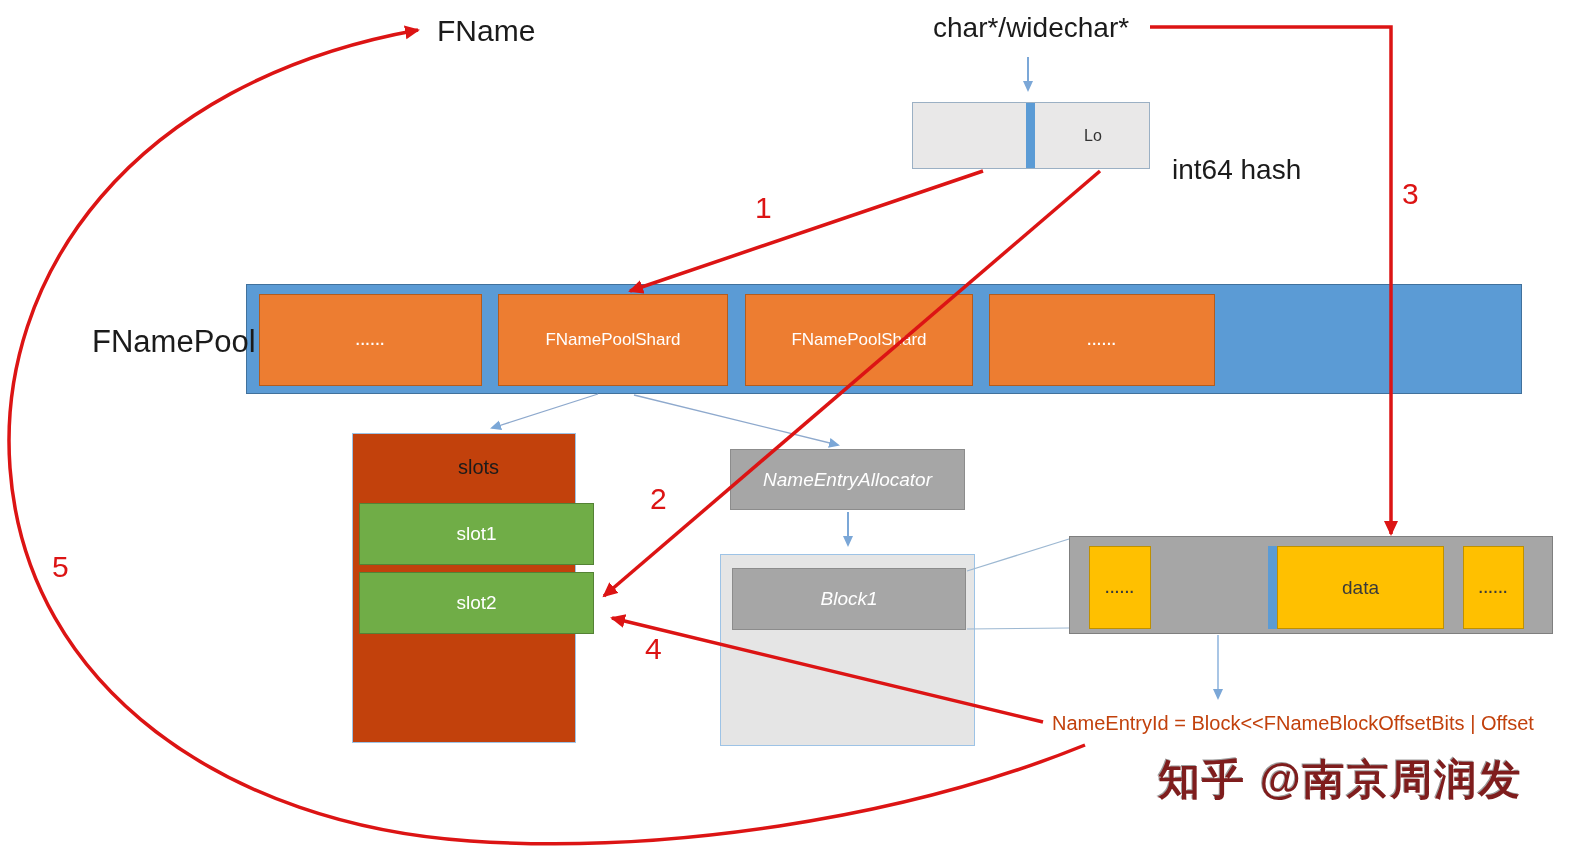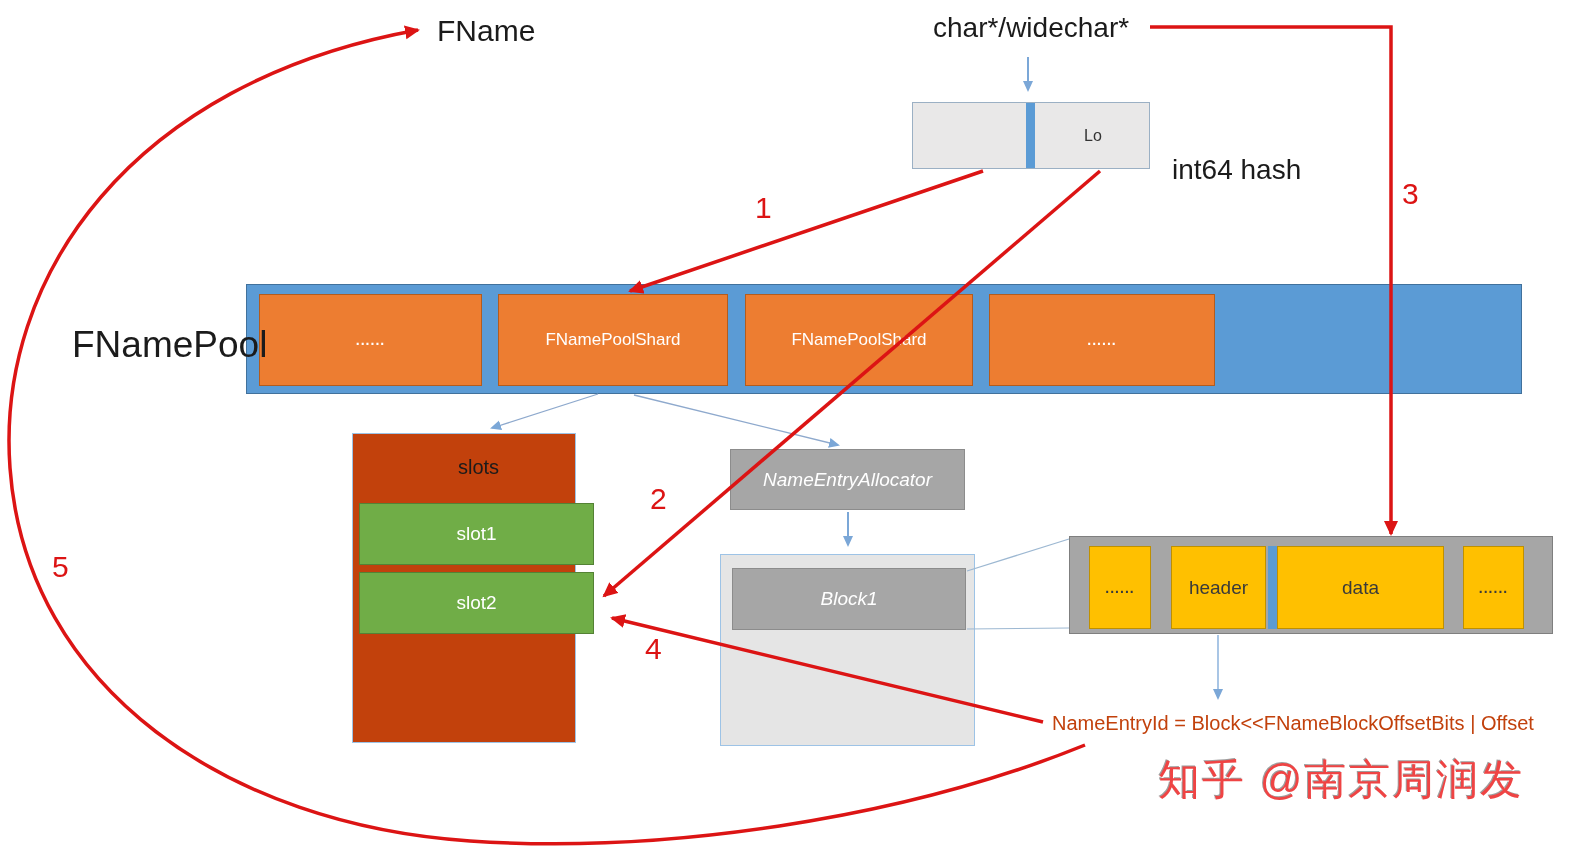--- a/index.html
+++ b/index.html
@@ -31,21 +31,21 @@
              border:1.5px solid #9dc3e6;box-sizing:border-box;z-index:5;padding-left:8px;}
   
   .blockbar{left:1069px;top:536px;width:484px;height:98px;background:#a6a6a6;
             border:1px solid #7f7f7f;box-sizing:border-box;z-index:5;}
   .ycell{position:absolute;top:9px;height:83px;background:#ffc000;border:1px solid #bf9000;
          box-sizing:border-box;color:#3a3a3a;font-size:19px;z-index:6;}
   .ydiv{position:absolute;top:9px;height:83px;left:198px;width:9px;background:#5b9bd5;z-index:7;}
   .dots{font-size:14px;font-weight:bold;letter-spacing:1px;}
   .step{position:absolute;color:#dc1414;font-size:30px;z-index:40;}
   .formula{position:absolute;left:1052px;top:712px;color:#c2410c;font-size:20px;white-space:nowrap;z-index:10;}
-  .watermark{position:absolute;left:1158px;top:752px;color:#ef4444;font-size:42px;font-weight:normal;
+  .watermark{position:absolute;left:1158px;top:752px;color:#7f1d1d;font-size:42px;font-weight:bold;
              letter-spacing:2px;white-space:nowrap;z-index:8;
              text-shadow:1px 1px 0 #ffffff, -1px -1px 0 #9e9e9e;}
 </style>
 </head>
 <body>
 
 <div class="canvas">
 
   <svg class="overlay" viewBox="0 0 1591 850">
     <defs>
@@ -74,21 +74,21 @@
 
   <div class="lbl" style="left:437px;top:14px;font-size:30px;">FName</div>
   <div class="lbl" style="left:933px;top:12px;font-size:28px;">char*/widechar*</div>
   <div class="lbl" style="left:1172px;top:114px;font-size:28px;margin-top:40px;">int64 hash</div>
 
   <div class="abs hashbox">
     <div class="hashdiv"></div>
     <div class="hashcell flexc" style="left:122px;width:116px;">Lo</div>
   </div>
 
-  <div class="lbl" style="left:72px;top:324px;font-size:37px;">FNamePool</div>
+  <div class="lbl" style="left:92px;top:324px;font-size:31px;">FNamePool</div>
   <div class="abs poolbar">
     <div class="poolcell flexc dots" style="left:12px;width:223px;">......</div>
     <div class="poolcell flexc" style="left:251px;width:230px;">FNamePoolShard</div>
     <div class="poolcell flexc" style="left:498px;width:228px;">FNamePoolShard</div>
     <div class="poolcell flexc dots" style="left:742px;width:226px;">......</div>
   </div>
 
   <div class="abs slotsbox">
     <div class="lbl" style="left:105px;top:22px;font-size:20px;position:absolute;">slots</div>
     <div class="slotitem flexc" style="top:69px;">slot1</div>
@@ -96,21 +96,20 @@
   </div>
 
   <div class="abs graybox flexc" style="left:730px;top:449px;width:235px;height:61px;">NameEntryAllocator</div>
 
   <div class="abs blockwrap">
     <div class="graybox flexc" style="position:absolute;left:11px;top:13px;width:234px;height:62px;">Block1</div>
   </div>
 
   <div class="abs blockbar">
     <div class="ycell flexc dots" style="left:19px;width:62px;">......</div>
-    <div class="ycell flexc" style="left:101px;width:95px;">header</div>
     <div class="ydiv"></div>
     <div class="ycell flexc" style="left:207px;width:167px;">data</div>
     <div class="ycell flexc dots" style="left:393px;width:61px;">......</div>
   </div>
 
   <div class="formula">NameEntryId = Block&lt;&lt;FNameBlockOffsetBits | Offset</div>
 
   <div class="watermark">知乎 @南京周润发</div>
 
   <div class="step" style="left:755px;top:191px;">1</div>

